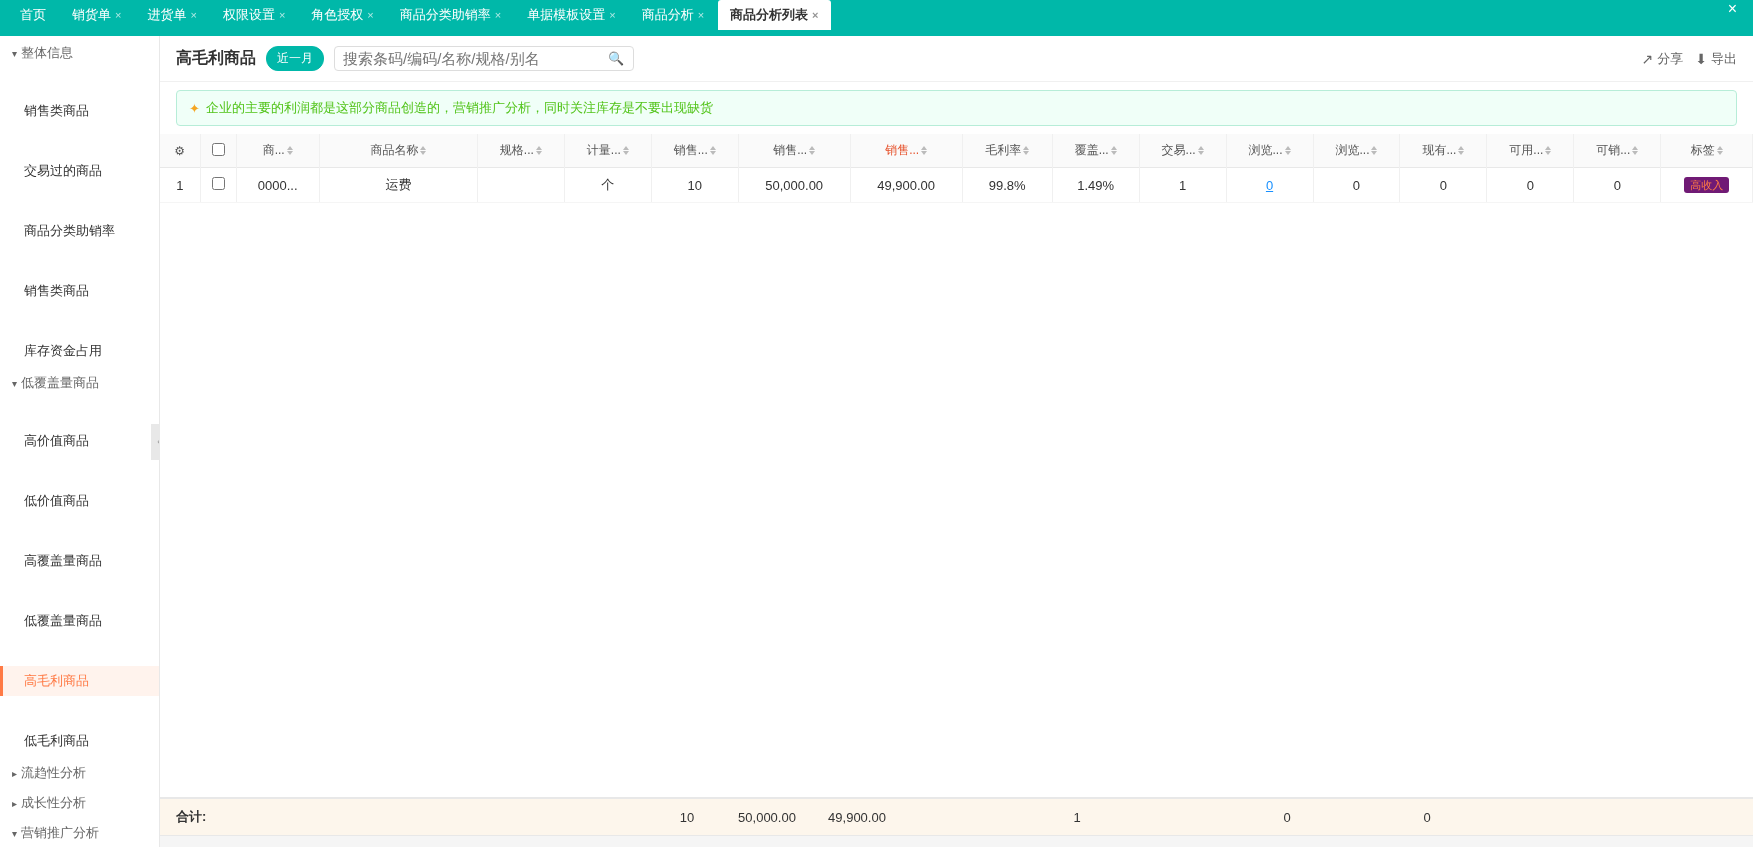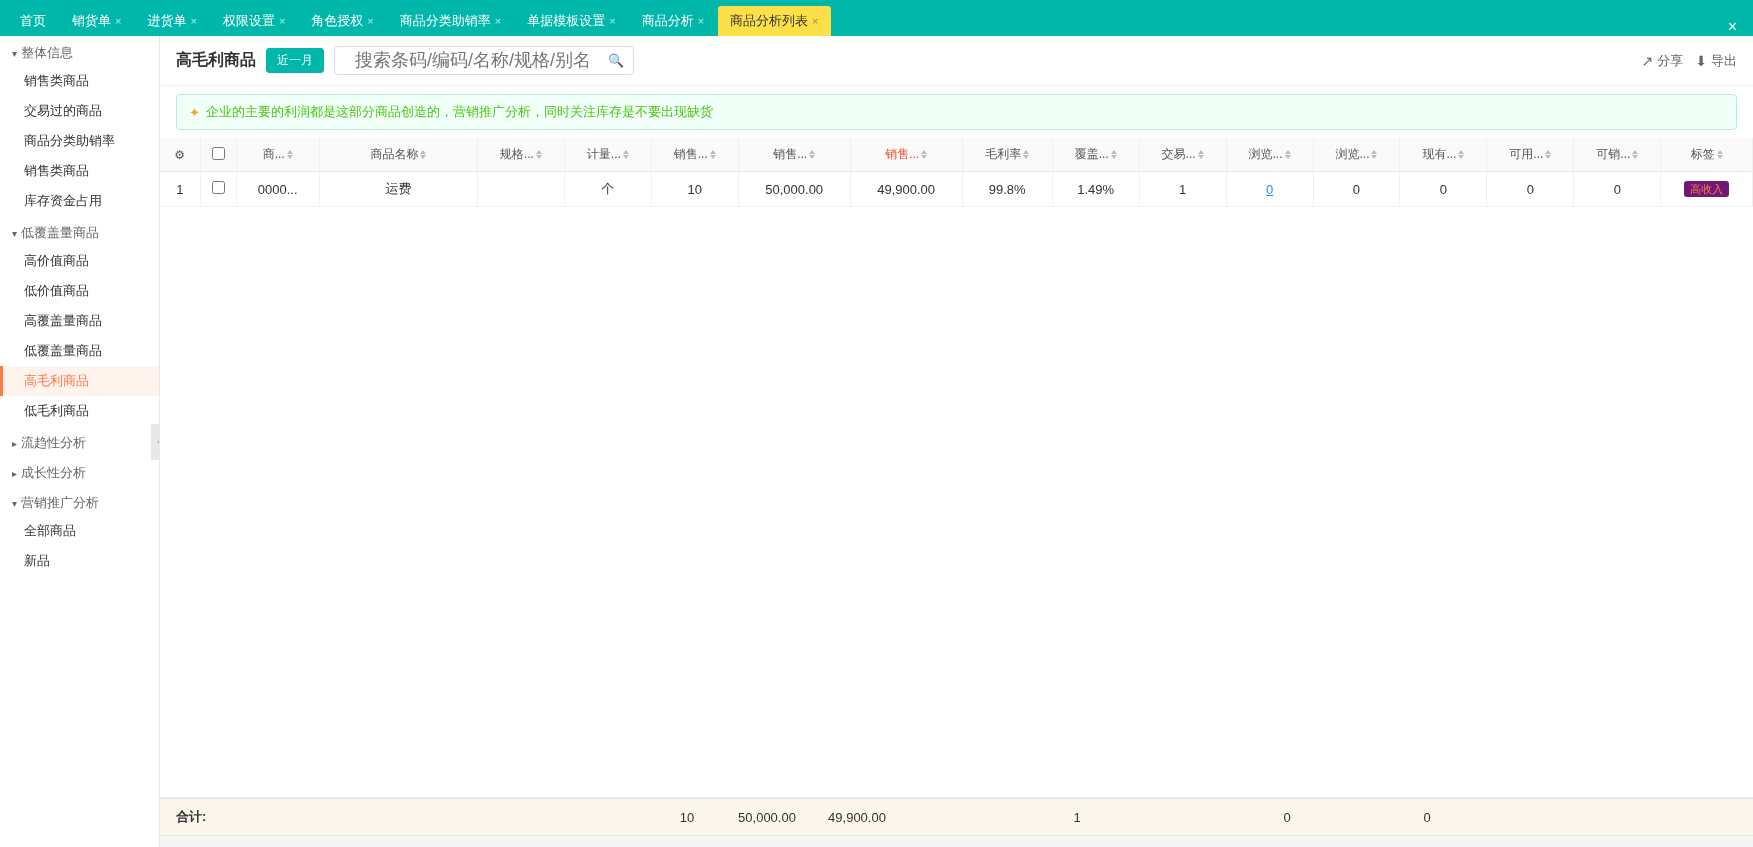--- a/index.html
+++ b/index.html
@@ -3,39 +3,40 @@
   <meta charset="utf-8">
   <style>
     * { box-sizing: border-box; margin: 0; padding: 0; font-family: 'Microsoft YaHei', Arial, sans-serif; font-size: 13px; }
     body { background: #f5f5f5; overflow: hidden; width: 1753px; height: 847px; }
 
     
     .top-nav {
       background: #00b8a9;
       height: 36px;
       display: flex;
-      align-items: flex-end;
+      align-items: flex-start;
       padding: 0 8px;
       gap: 2px;
       color: white;
     }
     .nav-tab {
       padding: 6px 12px;
       cursor: pointer;
       white-space: nowrap;
       font-size: 13px;
       color: white;
       display: flex;
       align-items: center;
       gap: 4px;
       border-radius: 3px 3px 0 0;
     }
     .nav-tab.active {
-      background: #fde047;
+      background: #ffffff;
       color: #333;
+      font-weight: bold;
     }
     .nav-tab .close-x {
       font-size: 11px;
       opacity: 0.7;
       cursor: pointer;
     }
     .nav-tab.active .close-x { color: #666; }
     .nav-close-all {
       margin-left: auto;
       color: white;
@@ -84,20 +85,21 @@
       align-items: center;
       gap: 4px;
     }
     .sidebar-group-title .arrow { font-size: 10px; }
     .sidebar-item {
       padding: 6px 12px 6px 24px;
       cursor: pointer;
       color: #333;
       font-size: 13px;
       white-space: nowrap;
+      margin-top: 30px;
     }
     .sidebar-item.active {
       background: #fff3ed;
       color: #ff7a45;
       border-left: 3px solid #ff7a45;
       padding-left: 21px;
     }
 
     
     .content-area {
@@ -118,21 +120,21 @@
     }
     .content-title {
       font-size: 16px;
       font-weight: bold;
       color: #333;
     }
     .filter-btn {
       padding: 3px 10px;
       border: 1px solid #00b8a9;
       color: #00b8a9;
-      border-radius: 3px;
+      border-radius: 12px;
       cursor: pointer;
       font-size: 12px;
       background: #fff;
     }
     .filter-btn.active {
       background: #00b8a9;
       color: #fff;
     }
     .search-box {
       display: flex;
@@ -140,24 +142,23 @@
       border: 1px solid #ddd;
       border-radius: 4px;
       padding: 3px 8px;
       gap: 6px;
       flex: 1;
       max-width: 300px;
     }
     .search-box input {
       border: none;
       outline: none;
-      font-size: 18px;
+      font-size: 15px;
       width: 100%;
       color: #404040;
-      text-align: center;
     }
     .header-actions {
       margin-left: auto;
       display: flex;
       align-items: center;
       gap: 12px;
     }
     .action-btn {
       display: flex;
       align-items: center;

